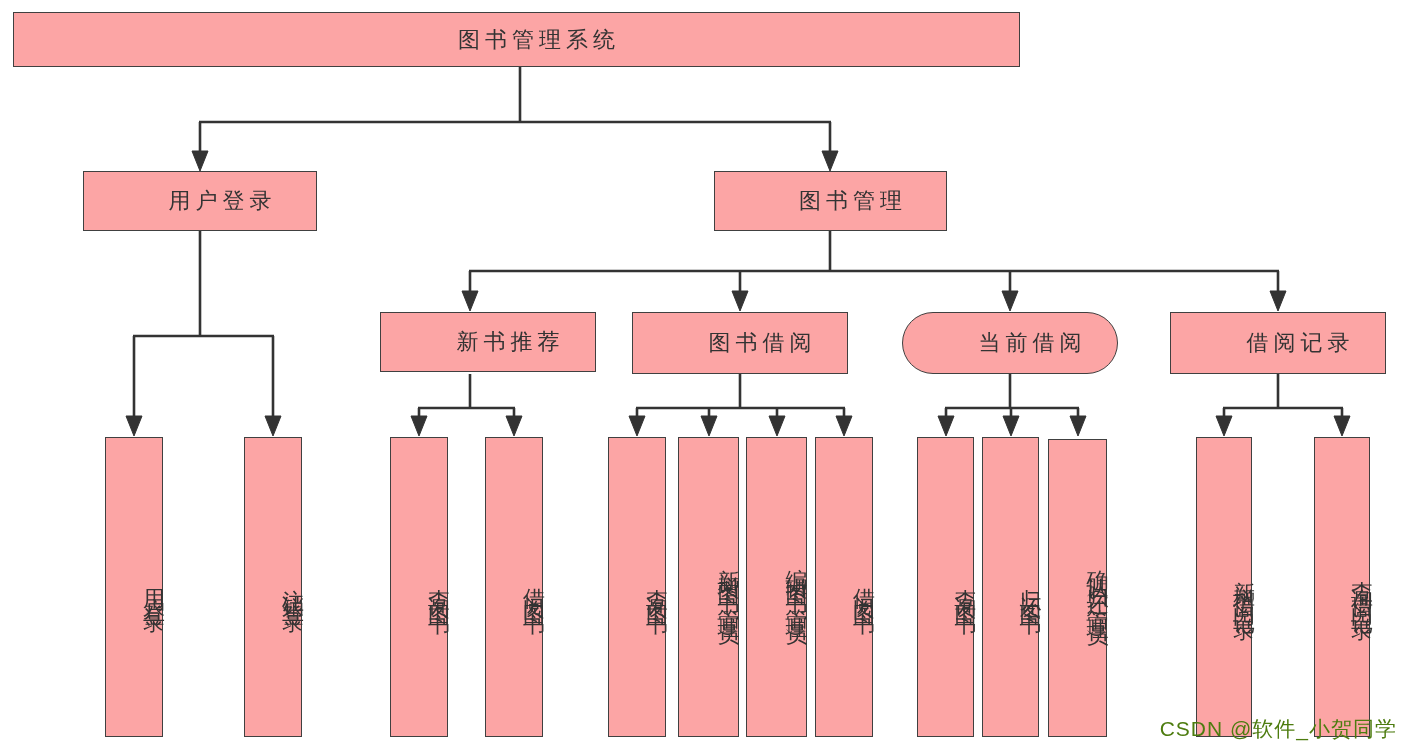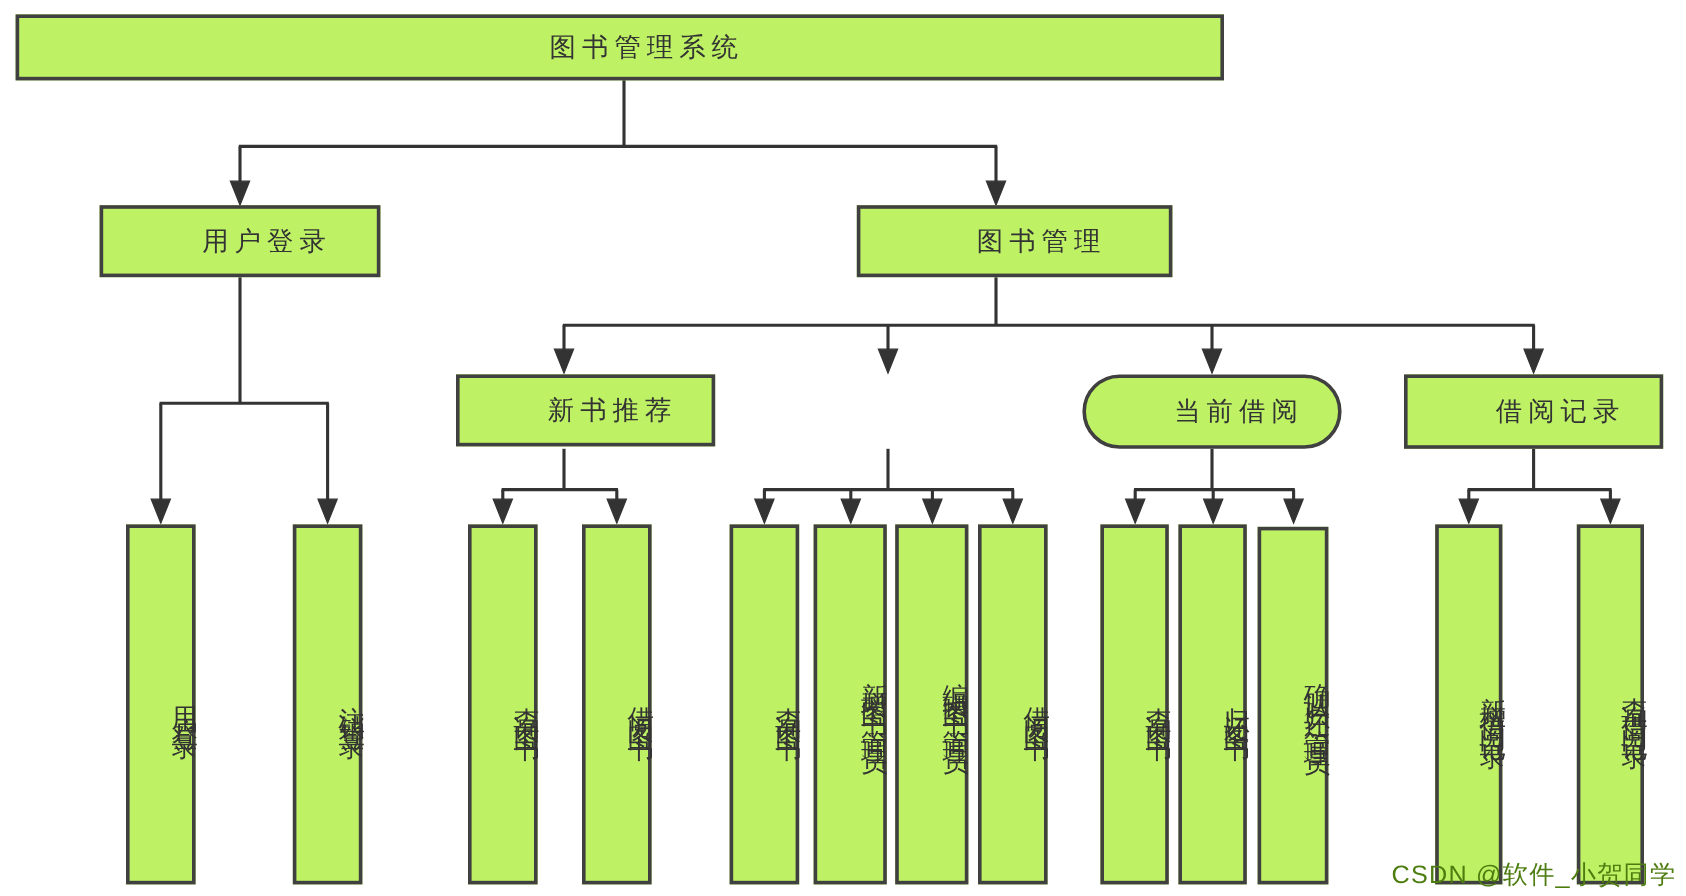--- a/index.html
+++ b/index.html
@@ -6,22 +6,22 @@
   #canvas{
     position:relative;
     width:1405px;height:747px;
     background:#ffffff;
     font-family:"Liberation Sans","DejaVu Sans",sans-serif;
     overflow:hidden;
   }
   #connectors{position:absolute;left:0;top:0;width:1405px;height:747px;pointer-events:none;}
   .node{
     position:absolute;
-    border:3px solid #404040;
-    background:#bef264;
+    border:1px solid #404040;
+    background:#fca5a5;
     box-sizing:border-box;
     display:flex;align-items:center;justify-content:center;
     color:#333333;
     padding-left:40px;
   }
   .h-node span{
     font-size:22px;
     letter-spacing:5px;
     white-space:nowrap;
     text-indent:5px; 
@@ -128,27 +128,30 @@
     </g>
   </svg>
 
   <div class="node h-node" style="left:13px;top:12px;width:1007px;height:55px;">
     <span>图书管理系统</span>
   </div>
 
   <div class="node h-node" style="left:83px;top:171px;width:234px;height:60px;">
     <span>用户登录</span>
   </div>
-  <div class="node h-node" style="left:714px;top:171px;width:263px;height:60px;justify-content:center;">
+  <div class="node h-node" style="left:714px;top:171px;width:233px;height:60px;justify-content:center;">
     <span>图书管理</span>
   </div>
 
   <div class="node h-node" style="left:380px;top:312px;width:216px;height:60px;">
     <span>新书推荐</span>
   </div>
+  <div class="node h-node" style="left:632px;top:312px;width:216px;height:62px;">
+    <span>图书借阅</span>
+  </div>
   <div class="node h-node" style="left:902px;top:312px;width:216px;height:62px;border-radius:31px;">
     <span>当前借阅</span>
   </div>
   <div class="node h-node" style="left:1170px;top:312px;width:216px;height:62px;">
     <span>借阅记录</span>
   </div>
 
   <div class="node v-node" style="left:105px;top:437px;width:58px;height:300px;">
     <span>用户登录</span>
   </div>

